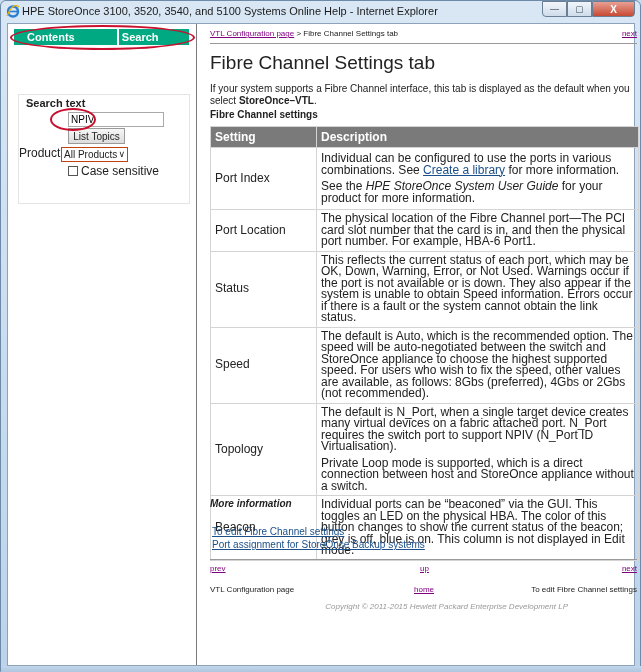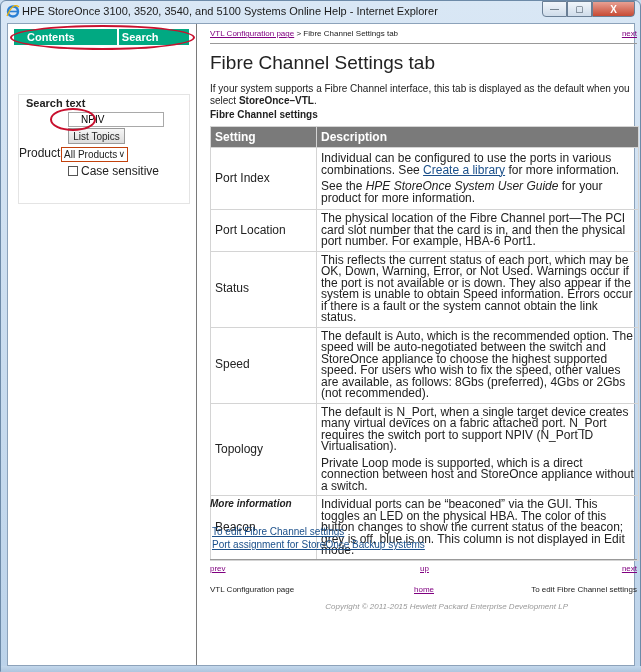--- a/index.html
+++ b/index.html
@@ -14,21 +14,21 @@
   .win-btn.close { width: 43px; background: linear-gradient(#e8a093, #c74a34); color: #fff; font-weight: bold; border-radius: 0 0 4px 0; font-size: 10px; }
   .client { position: absolute; left: 6px; top: 22px; width: 628px; height: 643px; background: #fff; border: 1px solid #8ca2ba; }
   .leftpane { position: absolute; left: 0; top: 0; width: 189px; height: 641px; border-right: 1px solid #7a7a7a; background: #fff; }
   .tabs { position: absolute; left: 6px; top: 5px; width: 175px; height: 16px; display: flex; gap: 2px; }
   .tab { background: #01a982; color: #fff; font-weight: bold; font-size: 11px; line-height: 16px; padding-left: 3px; }
   .tab.contents { width: 112px; padding-left: 13px; }
   .tab.search { width: 77px; }
   .ellipse { position: absolute; border: 2px solid #c8102e; border-radius: 50%; pointer-events: none; }
   .search-box { position: absolute; left: 10px; top: 70px; width: 172px; height: 110px; border: 1px solid #e4e4e4; }
   .search-label { position: absolute; left: 7px; top: 2px; font-size: 11px; font-weight: bold; color: #222; }
-  .search-input { position: absolute; left: 49px; top: 17px; width: 96px; height: 15px; border: 1px solid #a9a9a9; font-size: 10px; padding-left: 12px; font-family: "Liberation Sans", sans-serif; color: #000; }
+  .search-input { position: absolute; left: 49px; top: 17px; width: 96px; height: 15px; border: 1px solid #a9a9a9; font-size: 10px; padding-left: 2px; font-family: "Liberation Sans", sans-serif; color: #000; }
   .list-btn { position: absolute; left: 49px; top: 33px; width: 57px; height: 16px; border: 1px solid #9a9a9a; background: linear-gradient(#f6f6f6, #dcdcdc); font-size: 10px; font-family: "Liberation Sans", sans-serif; color: #222; }
   .product-label { position: absolute; left: 0px; top: 51px; font-size: 12px; color: #222; }
   .product-select { position: absolute; left: 42px; top: 52px; width: 67px; height: 15px; border: 1px solid #c2410c; font-size: 10px; padding-left: 2px; line-height: 13px; color: #222; }
   .product-select .chev { position: absolute; right: 2px; top: 0; font-size: 9px; }
   .case-row { position: absolute; left: 49px; top: 69px; font-size: 12px; color: #222; display: flex; align-items: center; }
   .checkbox { width: 10px; height: 10px; border: 1px solid #555; margin-right: 3px; background: #fff; }
   .rightpane { position: absolute; left: 197px; top: 0; width: 365px; height: 641px; background: #fff; padding: 0 4px 0 5px; }
   .breadcrumb-row { position: absolute; left: 5px; top: 5px; width: 427px; font-size: 8px; color: #222; }
   .breadcrumb-row a { color: #800080; text-decoration: underline; }
   .next-top { position: absolute; right: 0; top: 0; color: #800080; text-decoration: underline; }

